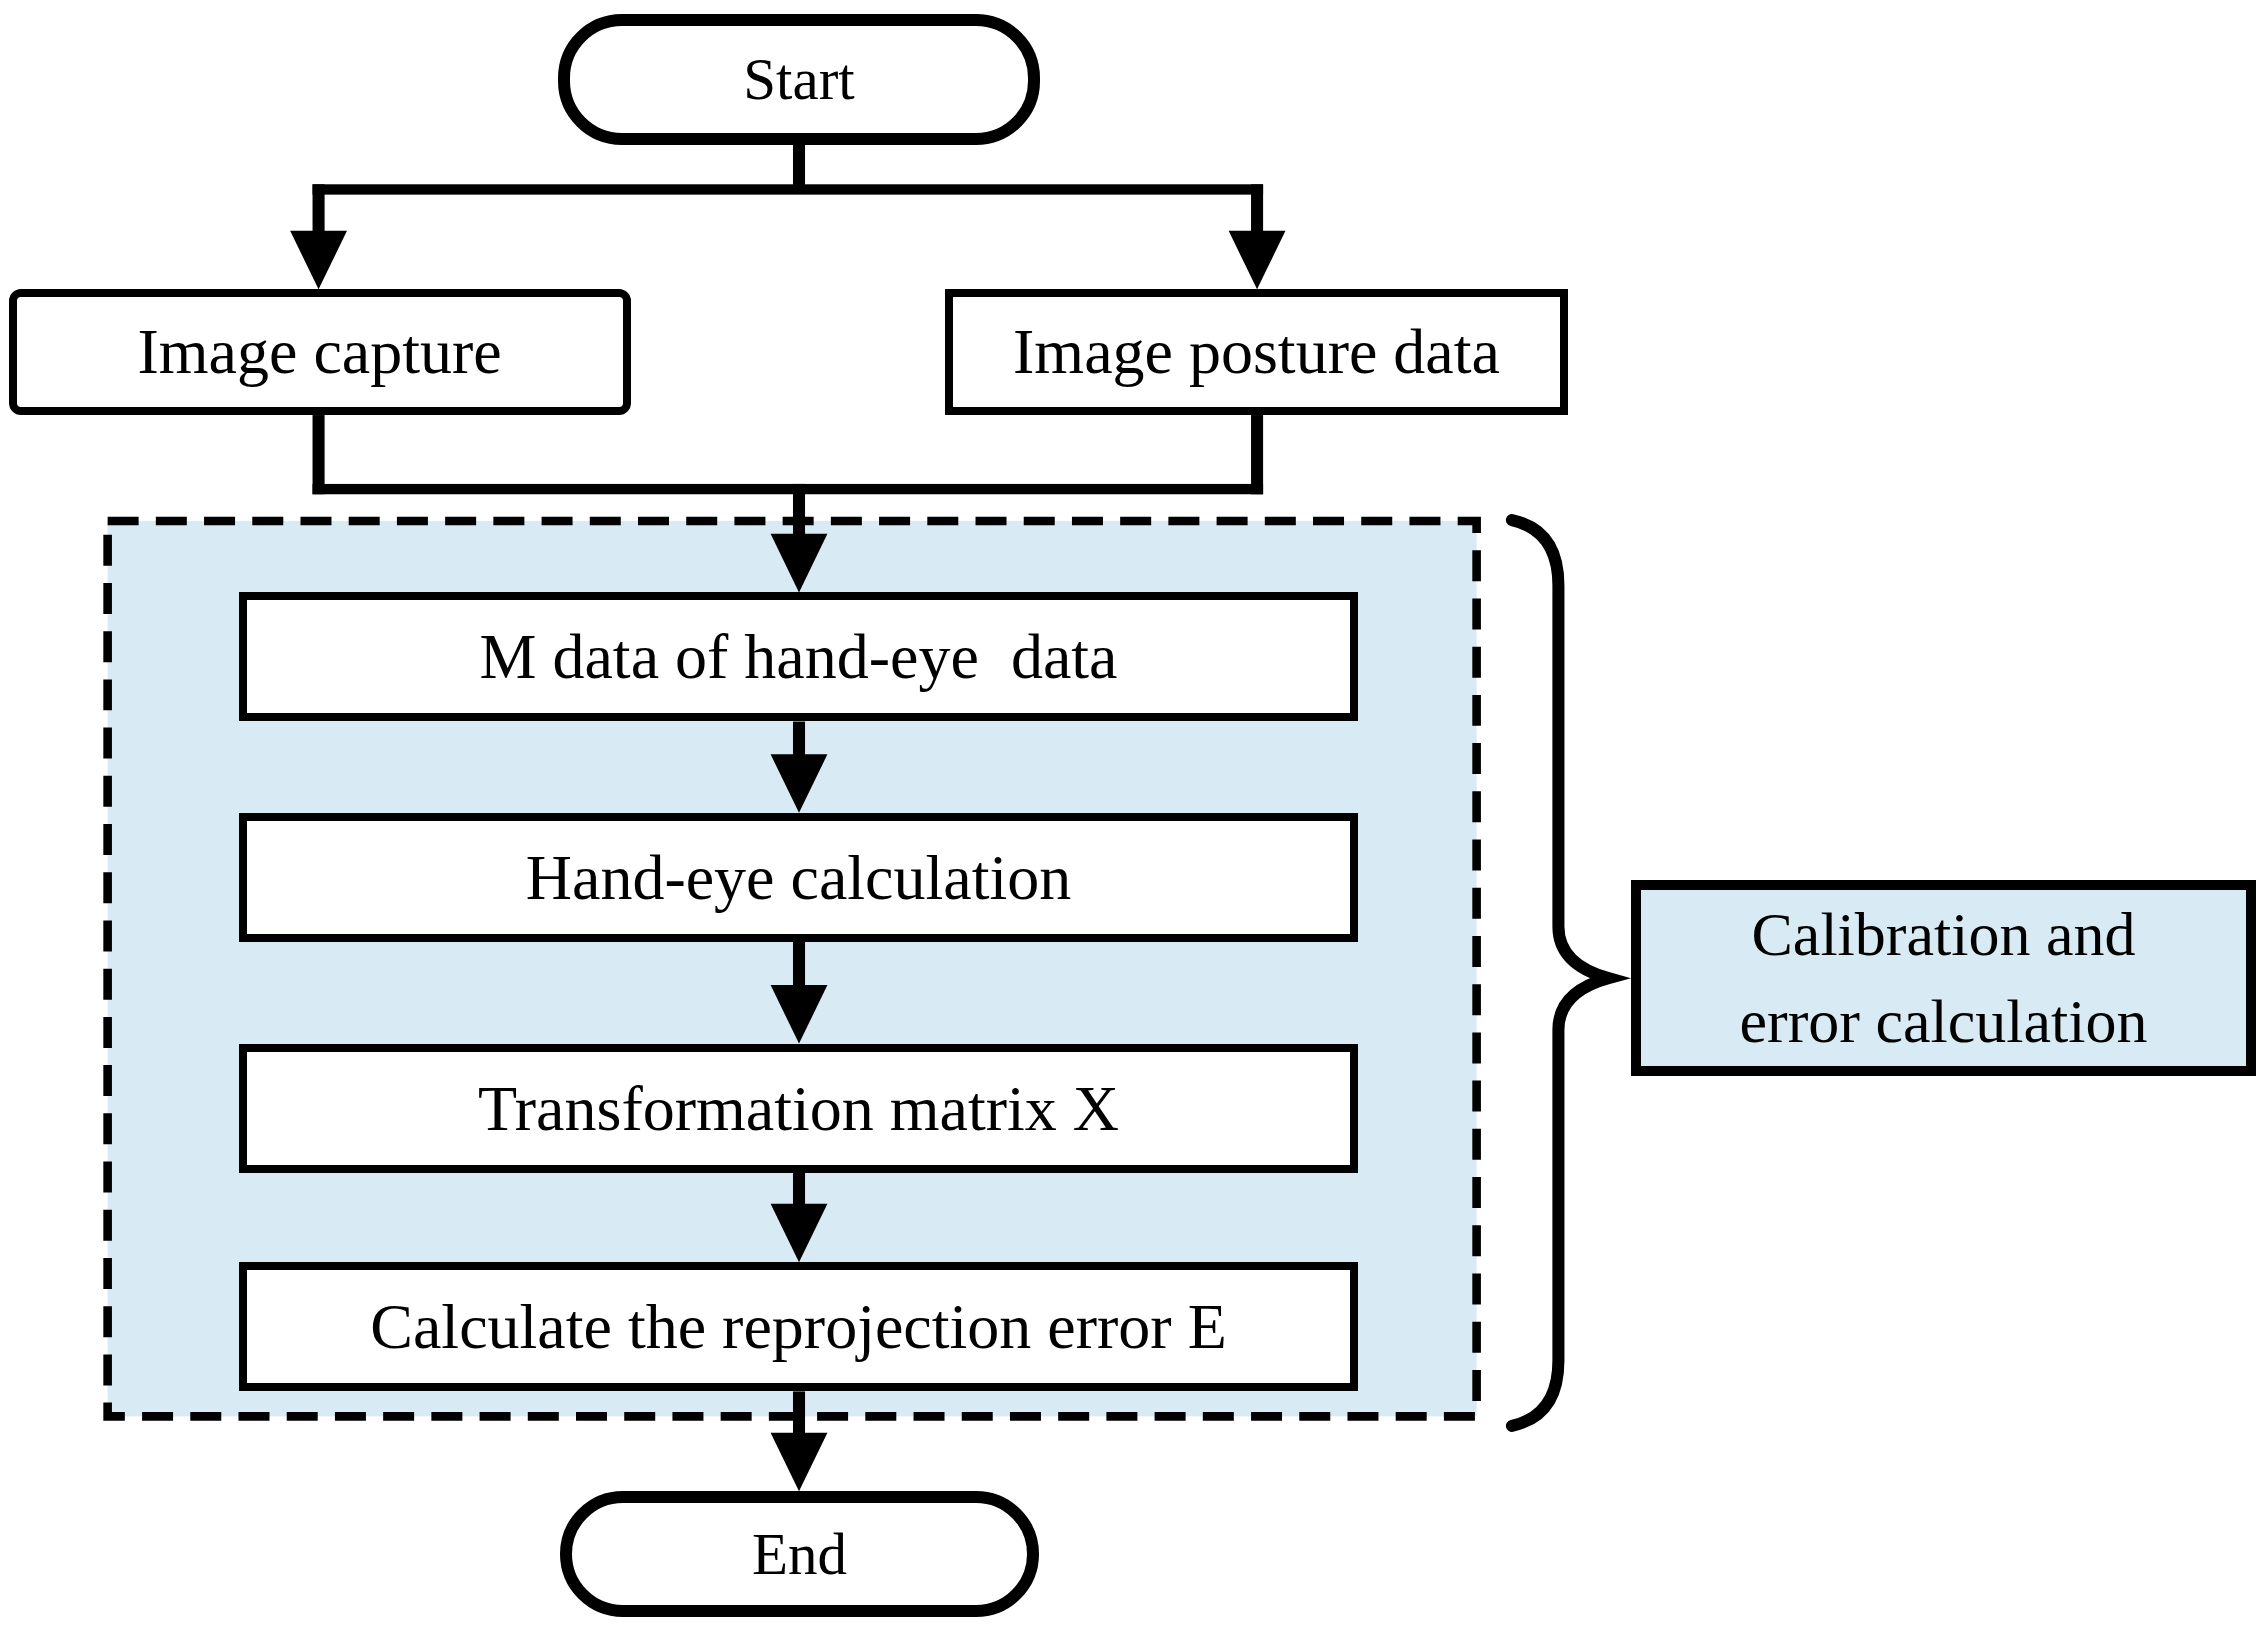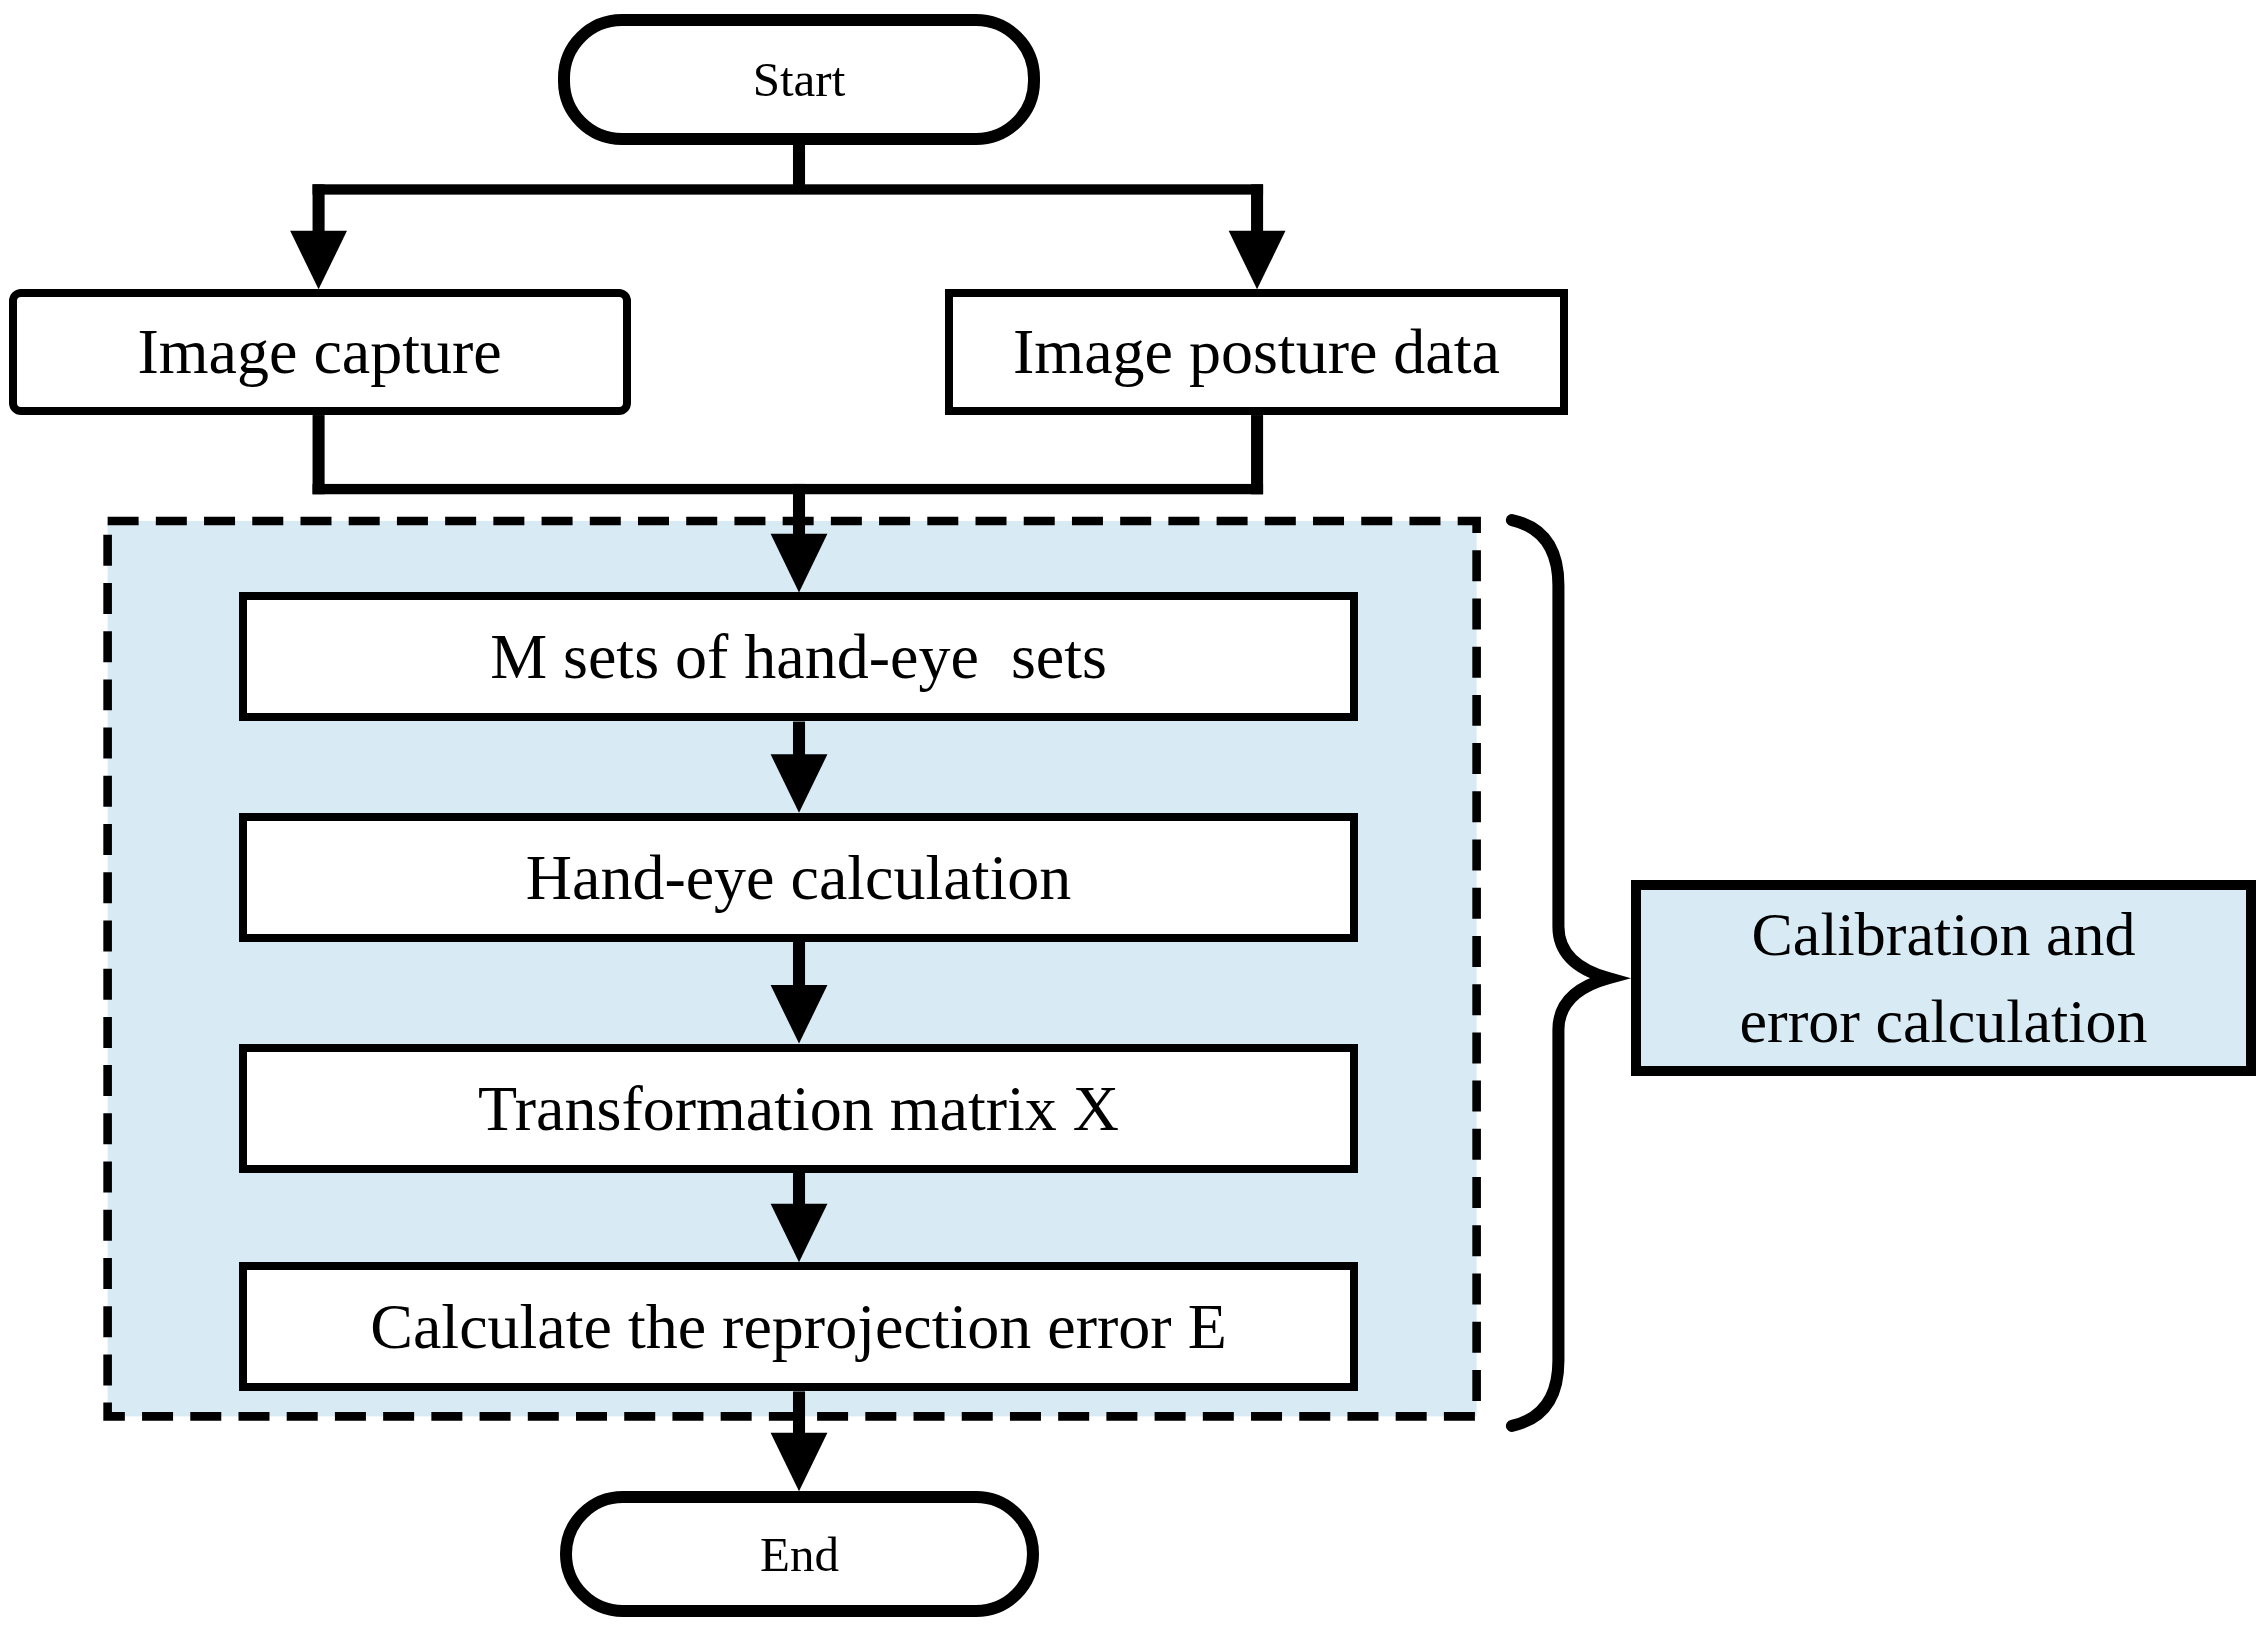--- a/index.html
+++ b/index.html
@@ -18,21 +18,21 @@
     border:8.6px solid #000;
     display:flex;align-items:center;justify-content:center;
     box-sizing:border-box;
     font-size:64px;
     text-align:center;
   }
   .node .label{white-space:pre;}
   .terminator{
     border-width:12px;
     border-radius:64px;
-    font-size:49px;
+    font-size:59px;
   }
   .annotation{
     position:absolute;
     background:var(--hl,#d8eaf3);
     border:10.3px solid #000;
     box-sizing:border-box;
     display:flex;flex-direction:column;align-items:center;justify-content:center;
     font-size:62px;
     line-height:1.4;
     text-align:center;
@@ -92,21 +92,21 @@
 
   <div class="node" style="left:8.6px;top:289px;width:622px;height:126px;border-radius:12px;">
     <span class="label">Image capture</span>
   </div>
 
   <div class="node" style="left:945px;top:289px;width:623px;height:126px;">
     <span class="label">Image posture data</span>
   </div>
 
   <div class="node" style="left:239px;top:592px;width:1119px;height:129px;">
-    <span class="label">M sets of hand-eye  sets</span>
+    <span class="label">M data of hand-eye  data</span>
   </div>
 
   <div class="node" style="left:239px;top:813px;width:1119px;height:129px;">
     <span class="label">Hand-eye calculation</span>
   </div>
 
   <div class="node" style="left:239px;top:1044px;width:1119px;height:129px;">
     <span class="label">Transformation matrix X</span>
   </div>
 

